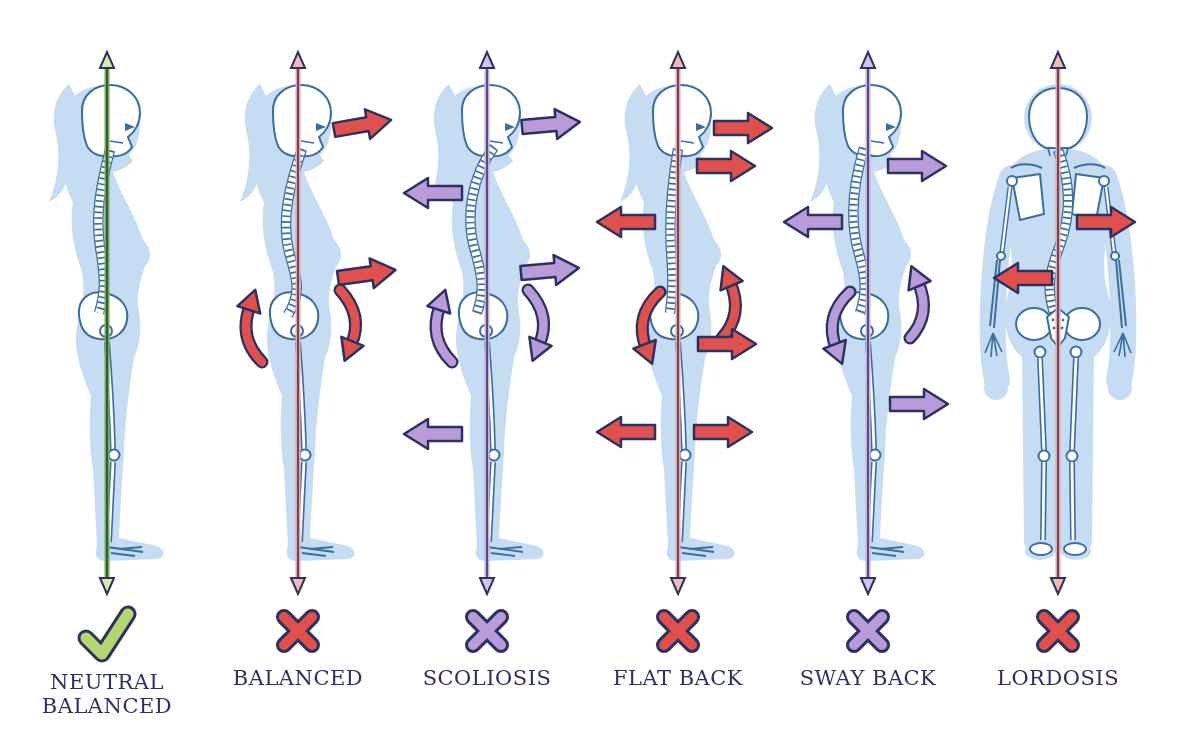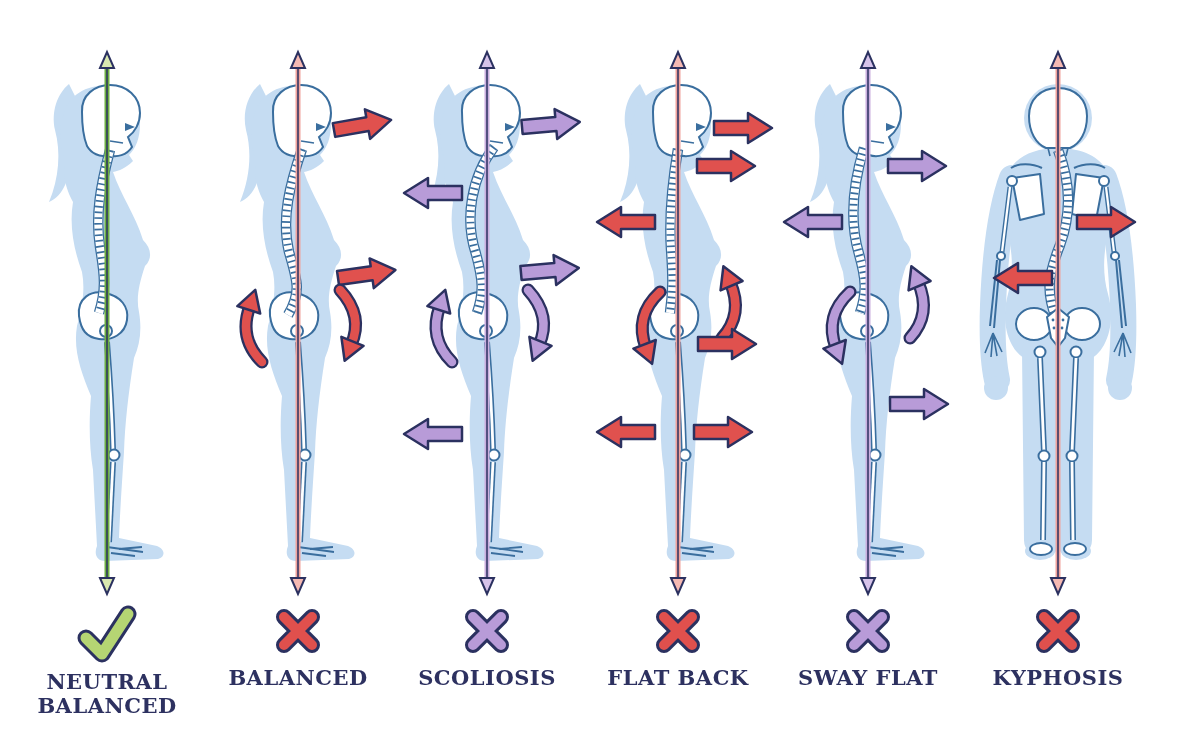--- a/index.html
+++ b/index.html
@@ -1,21 +1,21 @@
 <!DOCTYPE html>
 <html><head>
 <meta charset="utf-8">
 <style>
   html,body{margin:0;padding:0;background:#ffffff;}
   .stage{position:relative;width:1200px;height:753px;background:#ffffff;overflow:hidden;
          font-family:"DejaVu Serif","Liberation Serif",serif;}
   .art{position:absolute;left:0;top:0;}
   .labelblock{position:absolute;top:602px;width:200px;text-align:center;}
   .mark{display:block;margin:0 auto 6px auto;}
-  .caption{font-weight:bold;font-size:21px;line-height:1.15;color:#2d3160;
+  .caption{font-weight:normal;font-size:21px;line-height:1.15;color:#2d3160;
            letter-spacing:0.5px;width:170px;margin:0 auto;}
 </style>
 </head>
 <body>
 
 <div class="stage">
 
 <svg class="art" width="1200" height="753" viewBox="0 0 1200 753">
   <defs>
 
@@ -291,24 +291,24 @@
     <path d="M15,15 L43,43 M43,15 L15,43" fill="none" stroke-width="10" stroke-linecap="round" stroke="#e0504d"></path>
   </svg>
   <div class="caption">FLAT BACK</div>
 </div>
 
 <div class="labelblock" style="left:768px">
   <svg class="mark" width="58" height="58" viewBox="0 0 58 58">
     <path d="M15,15 L43,43 M43,15 L15,43" fill="none" stroke="#2b3160" stroke-width="16" stroke-linecap="round"></path>
     <path d="M15,15 L43,43 M43,15 L15,43" fill="none" stroke-width="10" stroke-linecap="round" stroke="#b89bd8"></path>
   </svg>
-  <div class="caption">SWAY FLAT</div>
+  <div class="caption">SWAY BACK</div>
 </div>
 
 <div class="labelblock" style="left:958px">
   <svg class="mark" width="58" height="58" viewBox="0 0 58 58">
     <path d="M15,15 L43,43 M43,15 L15,43" fill="none" stroke="#2b3160" stroke-width="16" stroke-linecap="round"></path>
     <path d="M15,15 L43,43 M43,15 L15,43" fill="none" stroke-width="10" stroke-linecap="round" stroke="#e0504d"></path>
   </svg>
-  <div class="caption">KYPHOSIS</div>
+  <div class="caption">LORDOSIS</div>
 </div>
 
 </div>
 
 </body></html>

